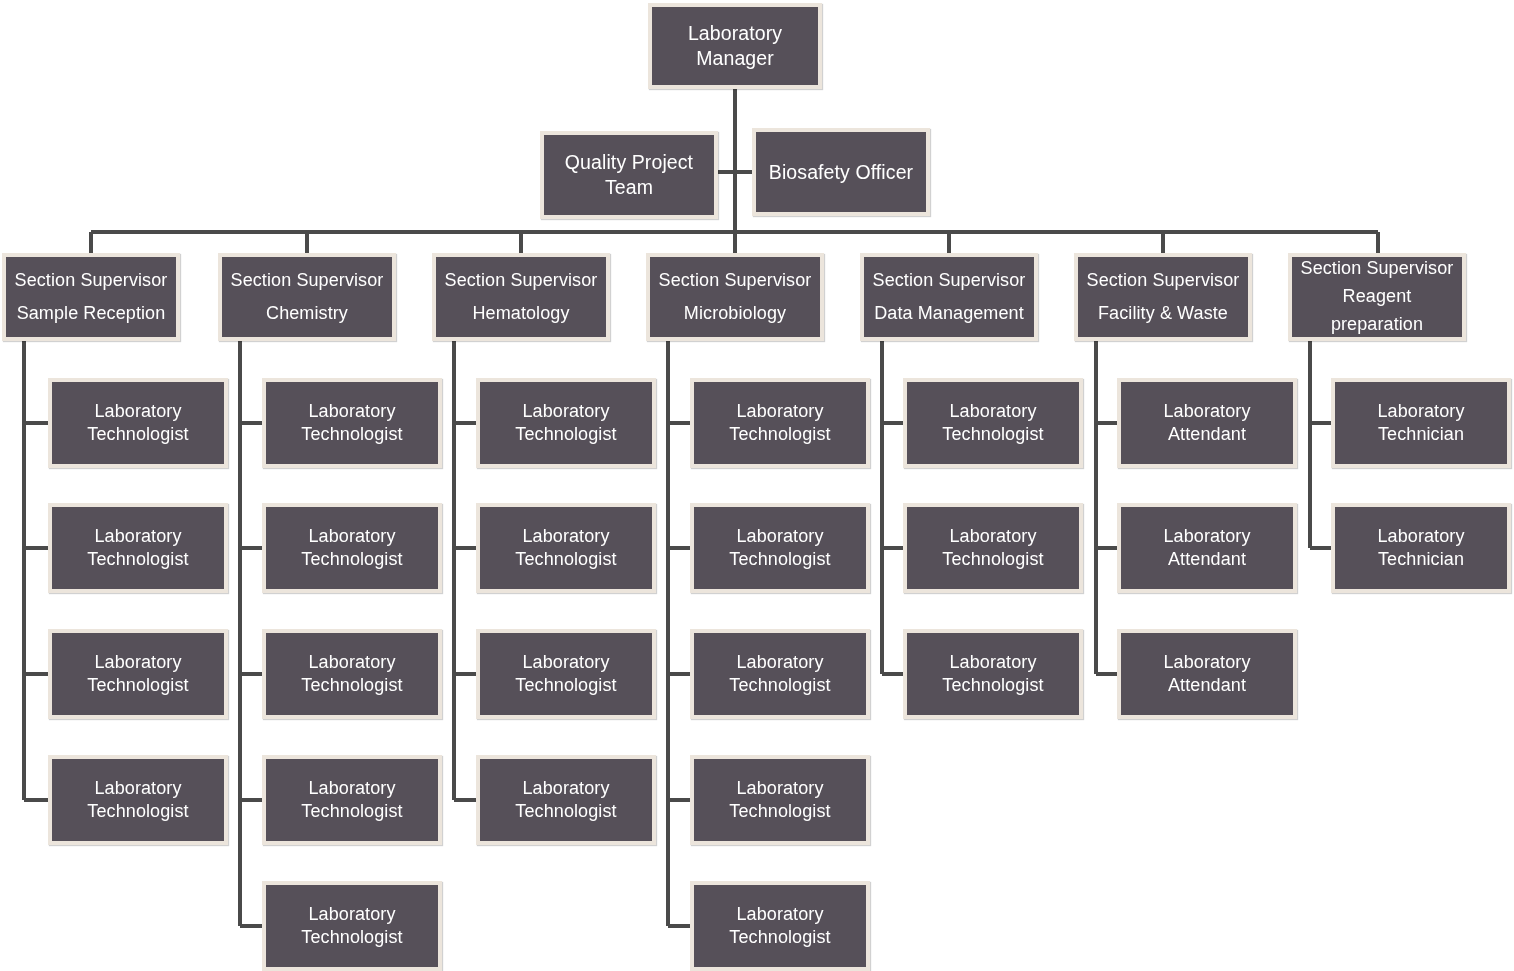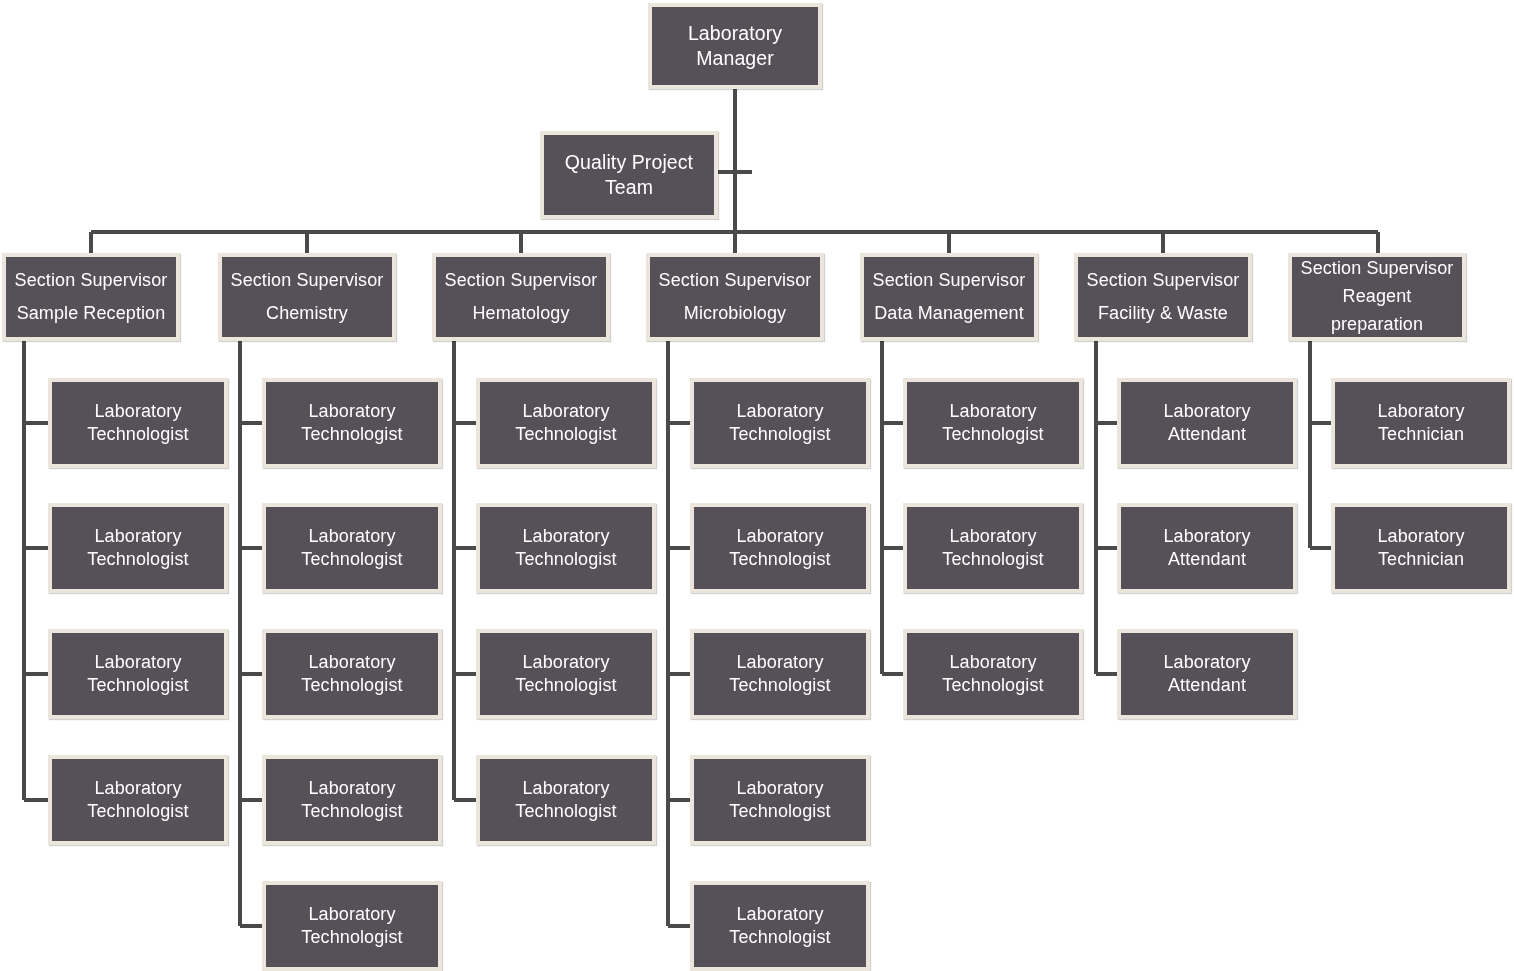--- a/index.html
+++ b/index.html
@@ -93,20 +93,23 @@
       <line x1="1310" y1="548" x2="1331" y2="548" stroke="#4a4a4a" stroke-width="4" shape-rendering="crispEdges"></line>
     </svg>
 <div class="node n-root" style="left: 648px; top: 3px; width: 174px; height: 86px;">
       <span class="lbl">Laboratory
 Manager</span>
     </div>
     <div class="node n-staff" style="left: 540px; top: 131px; width: 178px; height: 88px;">
       <span class="lbl">Quality Project
 Team</span>
     </div>
+    <div class="node n-staff" style="left: 752px; top: 128px; width: 178px; height: 88px;">
+      <span class="lbl">Biosafety Officer</span>
+    </div>
     <div class="node n-sup" style="left: 2px; top: 253px; width: 178px; height: 88px;">
       <span class="lbl">Section Supervisor
 Sample Reception</span>
     </div>
     <div class="node n-sup" style="left: 218px; top: 253px; width: 178px; height: 88px;">
       <span class="lbl">Section Supervisor
 Chemistry</span>
     </div>
     <div class="node n-sup" style="left: 432px; top: 253px; width: 178px; height: 88px;">
       <span class="lbl">Section Supervisor

